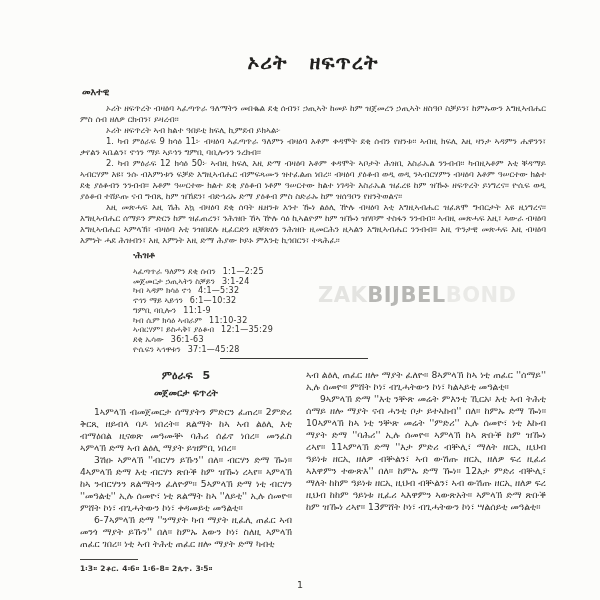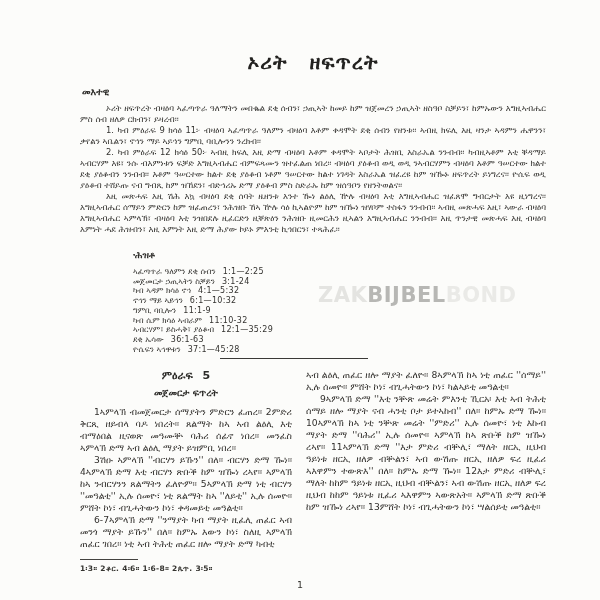--- a/index.html
+++ b/index.html
@@ -58,20 +58,21 @@
 <body>
 
 <div class="page">
 
   <div class="watermark"><span class="wm-light">ZAK</span><span class="wm-mid">BIJBEL</span><span class="wm-lighter">BOND</span></div>
 
   <div class="intro-block">
     <h1 class="page-title">ኦሪት ዘፍጥረት</h1>
     <div class="intro-heading">መእተዊ</div>
     <p>ኦሪት ዘፍጥረት ብዛዕባ ኣፈጣጥራ ዓለማትን መበቈል ደቂ ሰብን፣ ኃጢኣት ከመይ ከም ዝጀመረን ኃጢኣት ዘስዓቦ ስቓይን፣ ከምኡውን እግዚኣብሔር ምስ ሰብ ዘለዎ ርክብን፣ ይዛረብ።</p>
+    <p>ኦሪት ዘፍጥረት ኣብ ክልተ ዓበይቲ ክፍሊ ኪምደብ ይክኣል፦</p>
     <p>1. ካብ ምዕራፍ 9 ክሳዕ 11፦ ብዛዕባ ኣፈጣጥራ ዓለምን ብዛዕባ እቶም ቀዳሞት ደቂ ሰብን የዘንቱ። ኣብዚ ክፍሊ እዚ ዛንታ ኣዳምን ሔዋንን፣ ቃየልን ኣቤልን፣ ኖኅን ማይ ኣይኅን ግምቢ ባቢሎንን ንረክብ።</p>
     <p>2. ካብ ምዕራፍ 12 ክሳዕ 50፦ ኣብዚ ክፍሊ እዚ ድማ ብዛዕባ እቶም ቀዳሞት ኣቦታት ሕዝቢ እስራኤል ንንብብ። ካብዚኣቶም እቲ ቐዳማይ ኣብርሃም እዩ፣ ንሱ ብእምነቱን ፍቓድ እግዚኣብሔር ብምፍጻሙን ዝተፈልጠ ነበረ። ብዛዕባ ያዕቆብ ወዲ ወዲ ንኣብርሃምን ብዛዕባ እቶም ዓሠርተው ክልተ ደቂ ያዕቆብን ንንብብ። እቶም ዓሠርተው ክልተ ደቂ ያዕቆብ ነቶም ዓሠርተው ክልተ ነገዳት እስራኤል ዝፈረዩ ከም ዝዀኑ ዘፍጥረት ይነግረና። ዮሴፍ ወዲ ያዕቆብ ተሸይጡ ናብ ግብጺ ከም ዝኸደን፣ ብድኅሪኡ ድማ ያዕቆብ ምስ ስድራኡ ከም ዝሰዓቦን የዘንትወልና።</p>
     <p>እዚ መጽሓፍ እዚ ሽሕ እኳ ብዛዕባ ደቂ ሰባት ዜዘንቱ እንተ ዀነ ልዕሊ ዅሉ ብዛዕባ እቲ እግዚኣብሔር ዝፈጸሞ ግብርታት እዩ ዚነግረና። እግዚኣብሔር ሰማይን ምድርን ከም ዝፈጠረን፣ ንሕዝቡ ኸኣ ዅሉ ሳዕ ኪኣልዮም ከም ዝዀነ ዝሃቦም ተስፋን ንንብብ። ኣብዚ መጽሓፍ እዚ፣ ኣውራ ብዛዕባ እግዚኣብሔር ኣምላኽ፣ ብዛዕባ እቲ ንዝበደሉ ዚፈርድን ዚቐጽዕን ንሕዝቡ ዚመርሕን ዚኣልን እግዚኣብሔር ንንብብ። እዚ ጥንታዊ መጽሓፍ እዚ ብዛዕባ እምነት ሓደ ሕዝብን፣ እዚ እምነት እዚ ድማ ሕያው ኮይኑ ምእንቲ ኪኅበርን፣ ተጻሕፈ።</p>
   </div>
 
   <div class="contents-block">
     <div class="contents-heading">ትሕዝቶ</div>
     <ul class="contents-list">
       <li><span class="contents-label">ኣፈጣጥራ ዓለምን ደቂ ሰብን</span><span class="contents-ref">1:1—2:25</span></li>
       <li><span class="contents-label">መጀመርታ ኃጢኣትን ስቓይን</span><span class="contents-ref">3:1-24</span></li>

